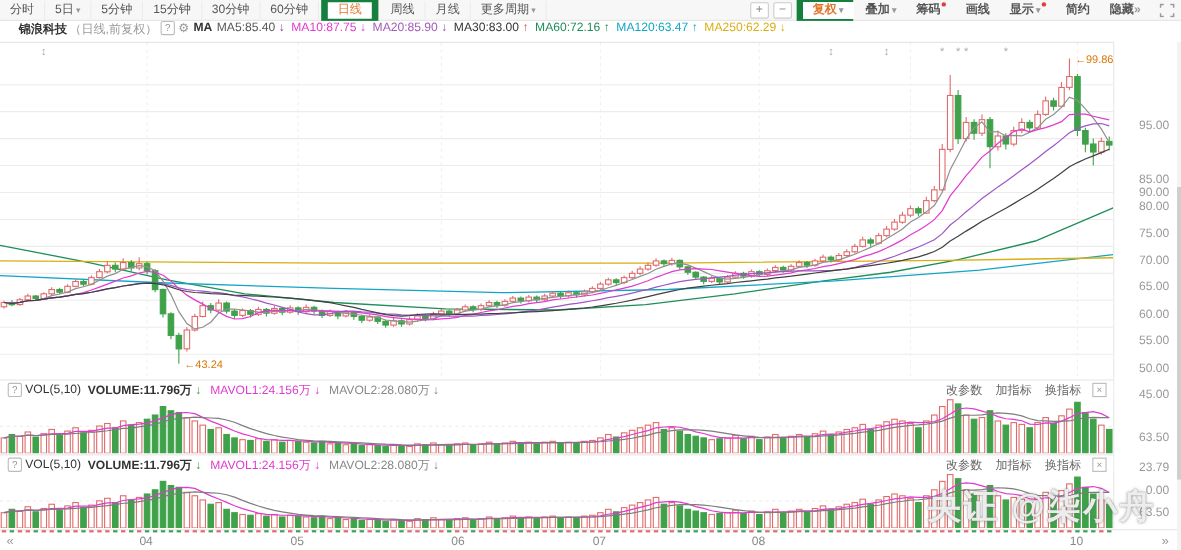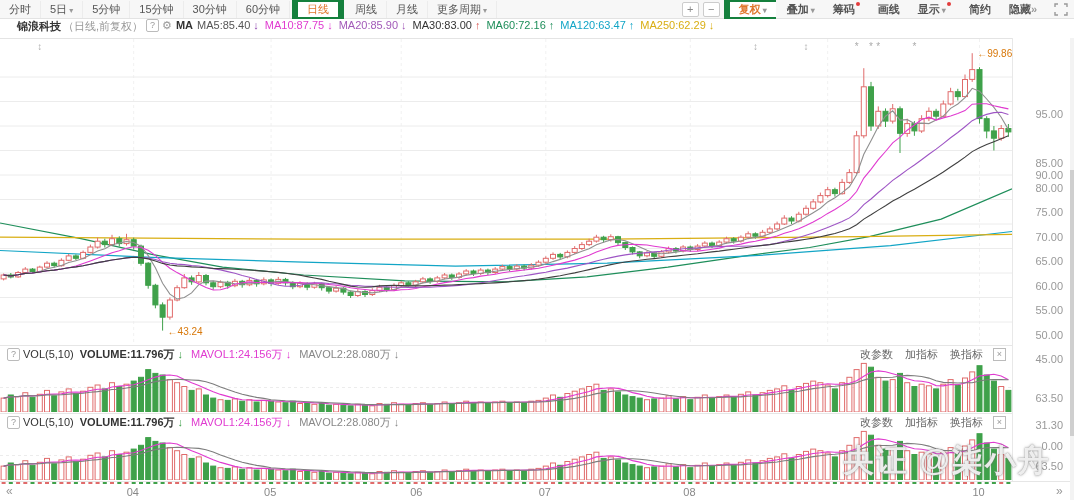--- a/index.html
+++ b/index.html
@@ -427,21 +427,21 @@
       <span class="ylab" style="top: 119px; text-align: center;">85.00</span>
       <span class="ylab" style="top: 143.5px;">80.00</span>
       <span class="ylab" style="top: 168px;">75.00</span>
       <span class="ylab" style="top: 192.5px;">70.00</span>
       <span class="ylab" style="top: 217px;">65.00</span>
       <span class="ylab" style="top: 241.5px;">60.00</span>
       <span class="ylab" style="top: 266px;">55.00</span>
       <span class="ylab" style="top: 290.5px;">50.00</span>
       <span class="ylab" style="top: 315px;">45.00</span>
       <span class="ylab" style="top: 354px;">63.50</span>
-      <span class="ylab" style="top: 381px;">31.30</span>
+      <span class="ylab" style="top: 381px;">23.79</span>
       <span class="ylab" style="top: 402px;">0.00</span>
       <span class="ylab" style="top: 422px;">63.50</span>
       <span class="ylab" style="top: 449px;">31.70</span>
     </div>
 
   
   <div id="volpanels">
       <div class="volhdr" style="top: 345px;">
         <span class="circ">?</span>
         <span style="color:#333;margin-right:6px;">VOL(5,10)</span>

